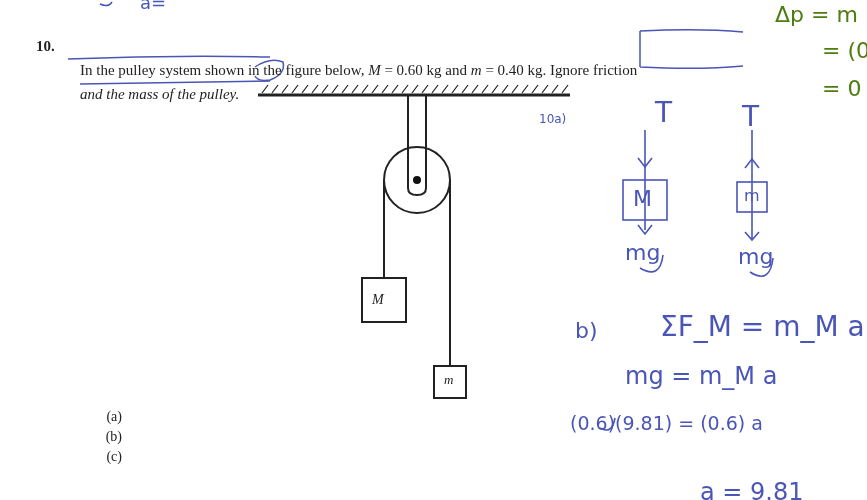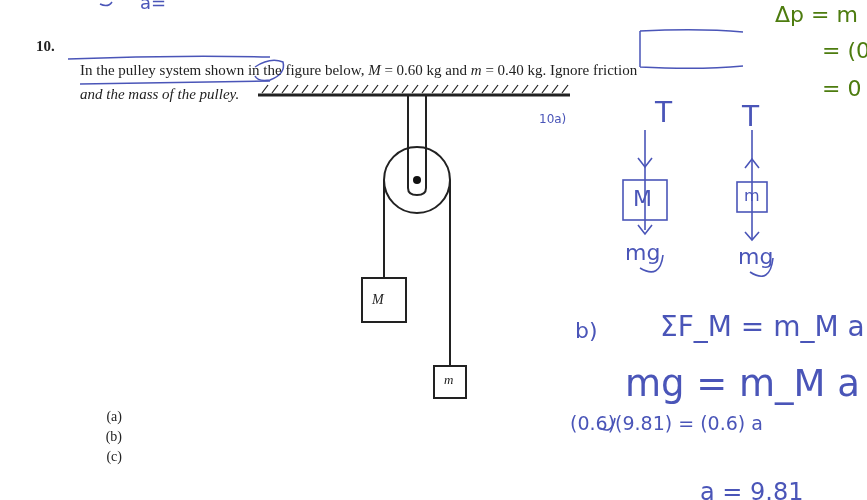--- a/index.html
+++ b/index.html
@@ -127,15 +127,15 @@
 <div class="ink" style="left:539px; top:112px; font-size:12px;">10a)</div>
 <div class="ink" style="left:655px; top:96px; font-size:28px;">T</div>
 <div class="ink" style="left:633px; top:186px; font-size:22px;">M</div>
 <div class="ink" style="left:625px; top:240px; font-size:22px;">mg</div>
 <div class="ink" style="left:742px; top:100px; font-size:28px;">T</div>
 <div class="ink" style="left:744px; top:186px; font-size:16px;">m</div>
 <div class="ink" style="left:738px; top:244px; font-size:22px;">mg</div>
 
 <div class="ink" style="left:575px; top:318px; font-size:22px;">b)</div>
 <div class="ink" style="left:620px; top:310px; font-size:28px;margin-left:40px;">ΣF_M = m_M a</div>
-<div class="ink" style="left:625px; top:362px; font-size:37px;">mg = m_M a</div>
+<div class="ink" style="left:625px; top:362px; font-size:24px;">mg = m_M a</div>
 <div class="ink" style="left:570px; top:412px; font-size:19px;">(0.6)(9.81) = (0.6) a</div>
 <div class="ink" style="left:700px; top:458px; font-size:24px;margin-top:20px;">a = 9.81</div>
 
 </body></html>

